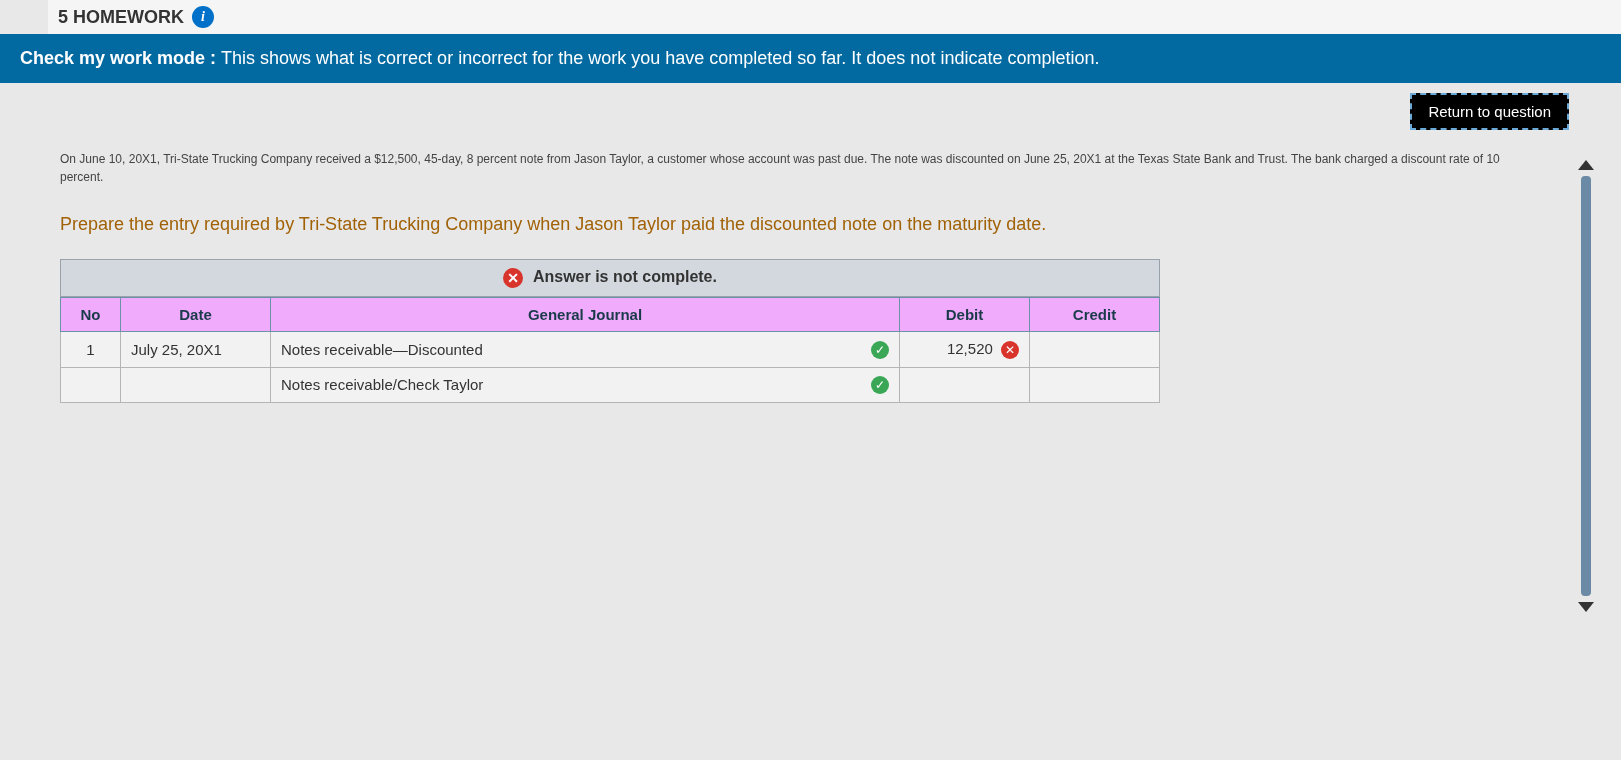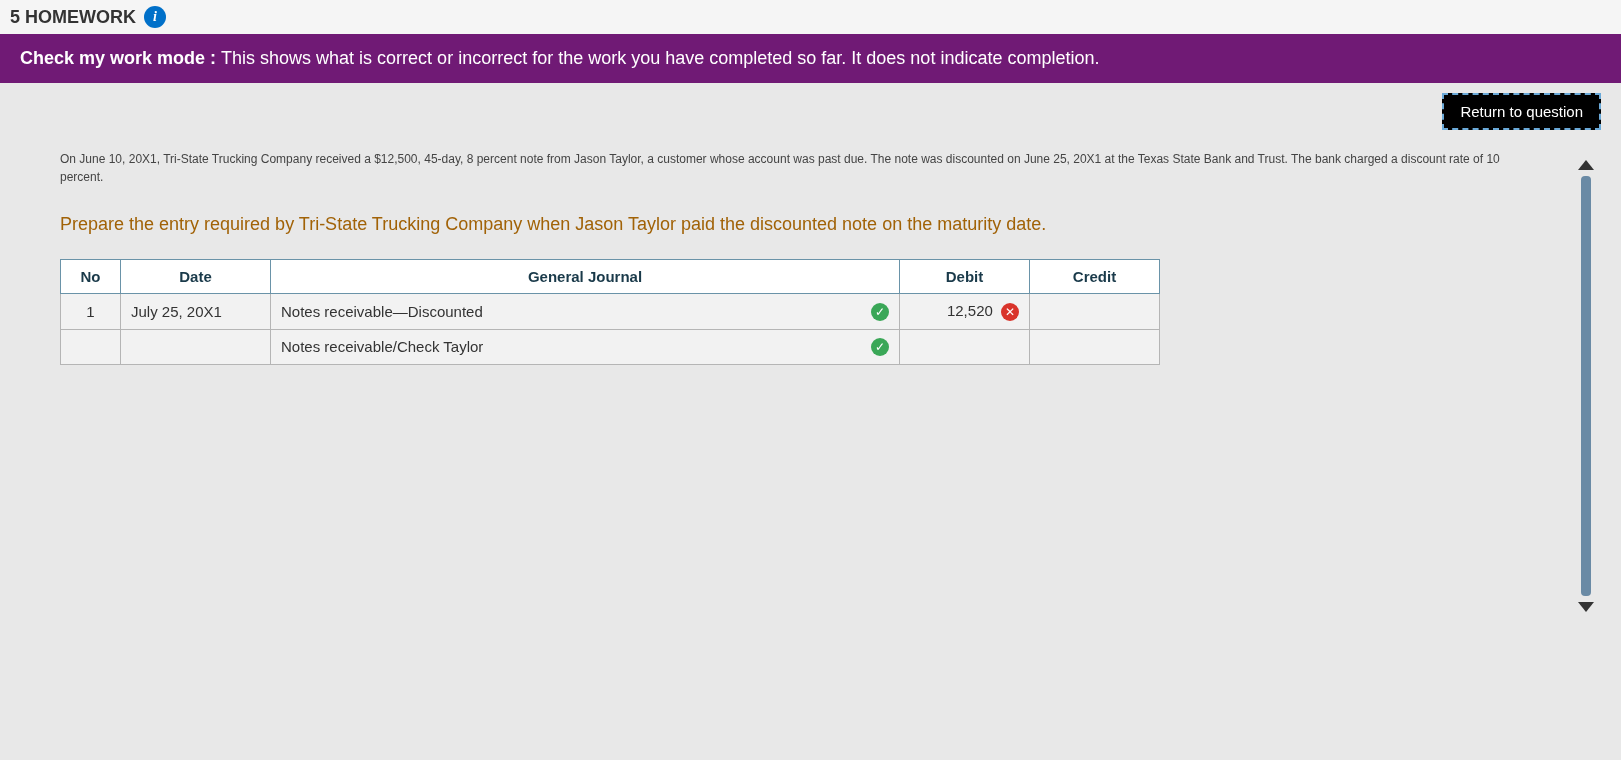--- a/index.html
+++ b/index.html
@@ -12,47 +12,48 @@
     position: relative;
   }
   .header-bar {
     background: #f5f5f5;
     padding: 6px 10px;
     display: flex;
     align-items: center;
     font-weight: bold;
     color: #333;
     font-size: 18px;
+    margin-left: 48px;
   }
   .info-icon {
     display: inline-flex;
     align-items: center;
     justify-content: center;
     width: 22px;
     height: 22px;
     border-radius: 50%;
     background: #0070c9;
     color: #fff;
     font-family: Georgia, serif;
     font-style: italic;
     font-weight: bold;
     margin-left: 8px;
     font-size: 14px;
   }
   .mode-banner {
-    background: #701a75;
+    background: #0369a1;
     color: #fff;
     padding: 14px 20px;
     font-size: 18px;
   }
   .mode-banner b { font-weight: bold; }
   .top-actions {
     display: flex;
     justify-content: flex-end;
-    padding: 10px 20px 0 40px;
+    padding: 10px 52px 0 40px;
     margin-left: 16px;
   }
   .return-btn {
     background: #000;
     color: #fff;
     border: 2px dashed #6aa9d8;
     padding: 8px 16px;
     font-size: 15px;
     cursor: pointer;
   }
@@ -126,21 +127,21 @@
     font-size: 14px;
     margin-right: 6px;
     vertical-align: middle;
   }
   table.journal {
     width: 100%;
     border-collapse: collapse;
     font-size: 15px;
   }
   table.journal th {
-    background: #ffffff;
+    background: #f0abfc;
     border: 1px solid #6a93a8;
     padding: 8px 10px;
     font-weight: bold;
     color: #1a3a4a;
     text-align: center;
   }
   table.journal td {
     background: #f2f2f2;
     border: 1px solid #b5b5b5;
     padding: 8px 10px;
@@ -192,20 +193,24 @@
   <button class="return-btn">Return to question</button>
 </div>
 
 <div class="content-wrap">
   <div class="main-col">
     <p class="problem-text">On June 10, 20X1, Tri-State Trucking Company received a $12,500, 45-day, 8 percent note from Jason Taylor, a customer whose account was past due. The note was discounted on June 25, 20X1 at the Texas State Bank and Trust. The bank charged a discount rate of 10 percent.</p>
 
     <p class="required-text">Prepare the entry required by Tri-State Trucking Company when Jason Taylor paid the discounted note on the maturity date.</p>
 
     <div class="journal-wrap">
+      <div class="status-row">
+        <span class="x-badge">✕</span>
+        <span>Answer is not complete.</span>
+      </div>
       <table class="journal">
         <thead>
           <tr>
             <th class="col-no">No</th>
             <th class="col-date">Date</th>
             <th class="col-gj">General Journal</th>
             <th class="col-debit">Debit</th>
             <th class="col-credit">Credit</th>
           </tr>
         </thead>

